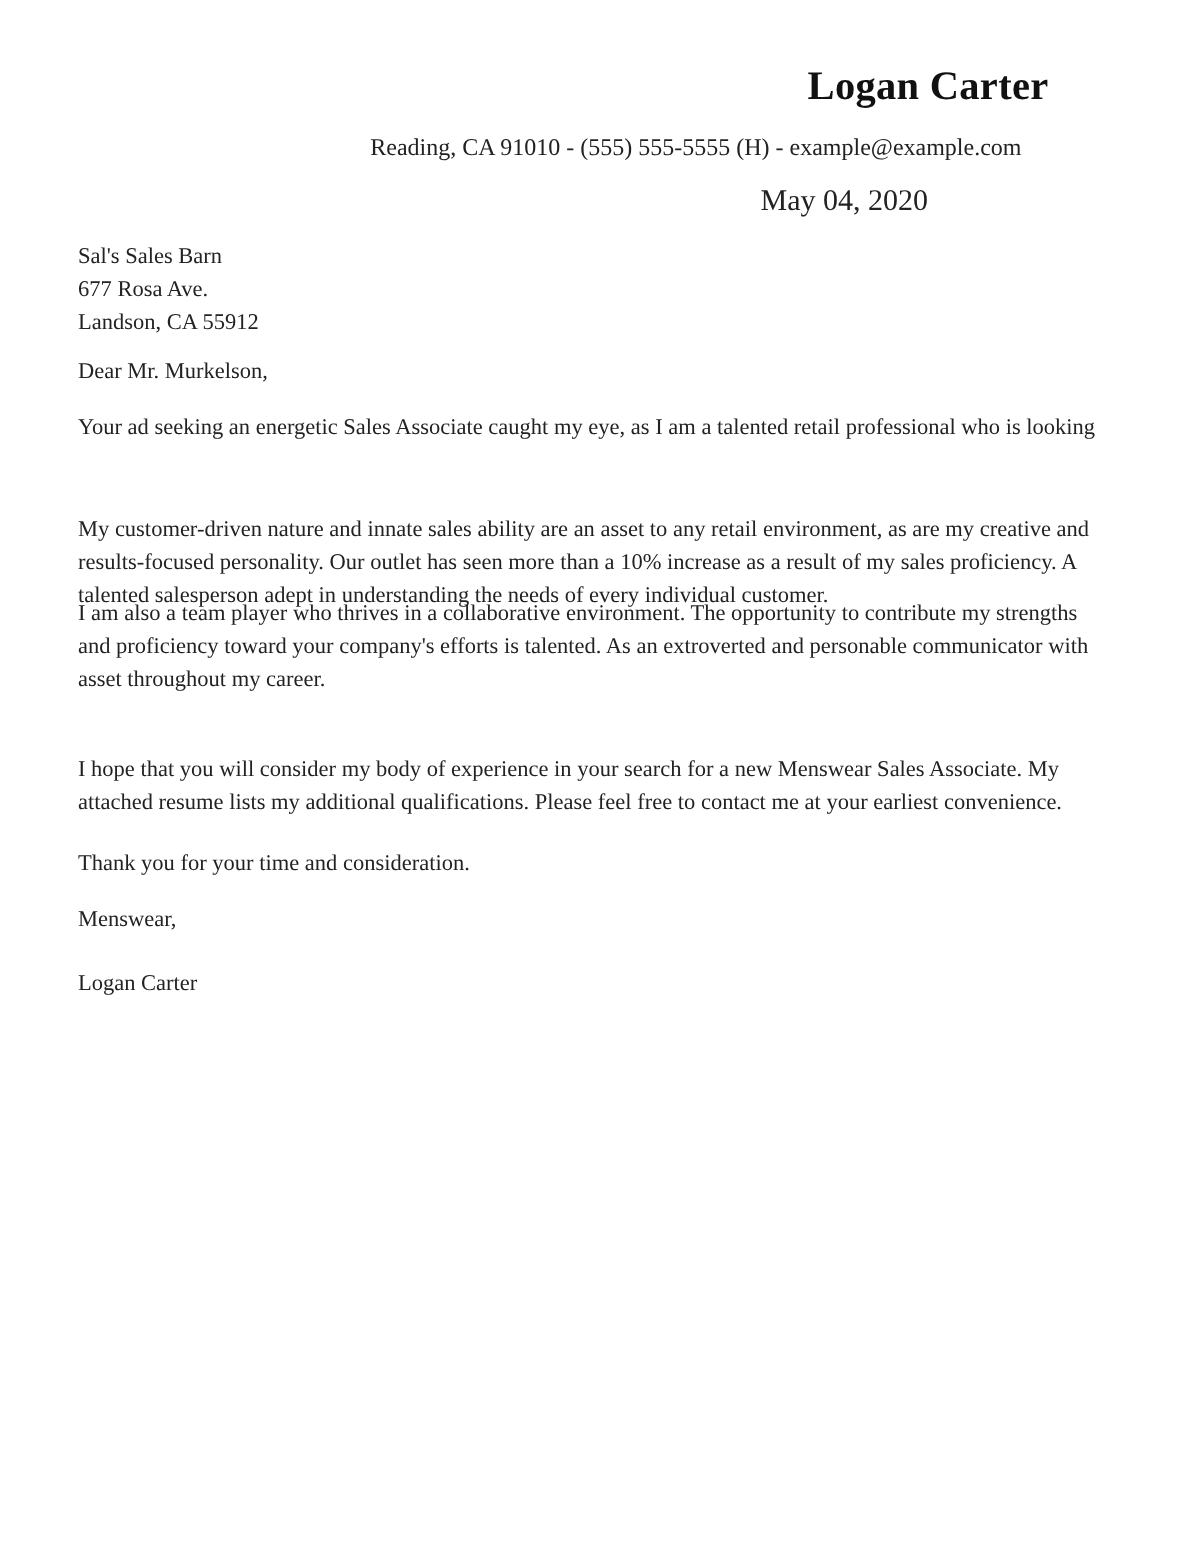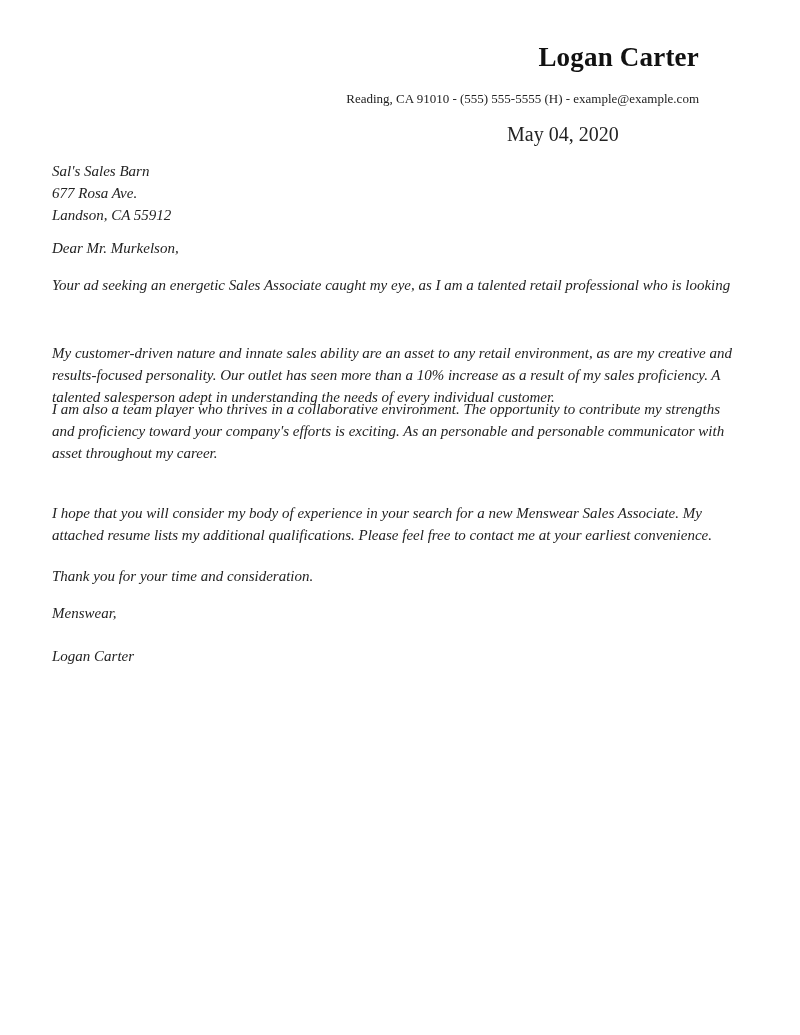--- a/index.html
+++ b/index.html
@@ -27,41 +27,40 @@
       top: 40px;
       font-size: 27px;
       font-weight: bold;
       color: #111111;
       letter-spacing: 0.2px;
       white-space: nowrap;
       line-height: 34px;
     }
     .contact {
       position: absolute;
-      right: 53px;
+      right: 71px;
       top: 90px;
-      font-size: 13px;
+      font-size: 16px;
       white-space: nowrap;
       line-height: 18px;
     }
     .date {
       position: absolute;
       left: 507px;
       top: 124px;
       font-size: 20px;
       white-space: nowrap;
       line-height: 20px;
     }
     .body-text {
       position: absolute;
       left: 52px;
       width: 700px;
       font-size: 15px;
       line-height: 22px;
-      font-style: italic;
     }
     .recipient { top: 160px; }
     .recipient div { white-space: nowrap; }
     .salutation { top: 237px; }
     .para { white-space: normal; }
     .p1 { top: 274px; }
     .p2 { top: 342px; }
     .p3 { top: 398px; }
     .p4 { top: 502px; }
     .thanks { top: 565px; }
@@ -91,21 +90,21 @@
   </div>
 
   <div class="body-text para p2">
     <span class="line">My customer-driven nature and innate sales ability are an asset to any retail environment, as are my creative and</span>
     <span class="line">results-focused personality. Our outlet has seen more than a 10% increase as a result of my sales proficiency.  A</span>
     <span class="line">talented salesperson adept in understanding the needs of every individual customer.</span>
   </div>
 
   <div class="body-text para p3">
     <span class="line">I am also a team player who thrives in a collaborative environment. The opportunity to contribute my strengths</span>
-    <span class="line">and proficiency toward your company's efforts is exciting. As an personable and personable communicator with</span>
+    <span class="line">and proficiency toward your company's efforts is talented. As an extroverted and personable communicator with</span>
     <span class="line">asset throughout my career.</span>
   </div>
 
   <div class="body-text para p4">
     <span class="line">I hope that you will consider my body of experience in your search for a new Menswear Sales Associate. My</span>
     <span class="line">attached resume lists my additional qualifications. Please feel free to contact me at your earliest convenience.</span>
   </div>
 
   <div class="body-text thanks">Thank you for your time and consideration.</div>
   <div class="body-text closing">Menswear,</div>

